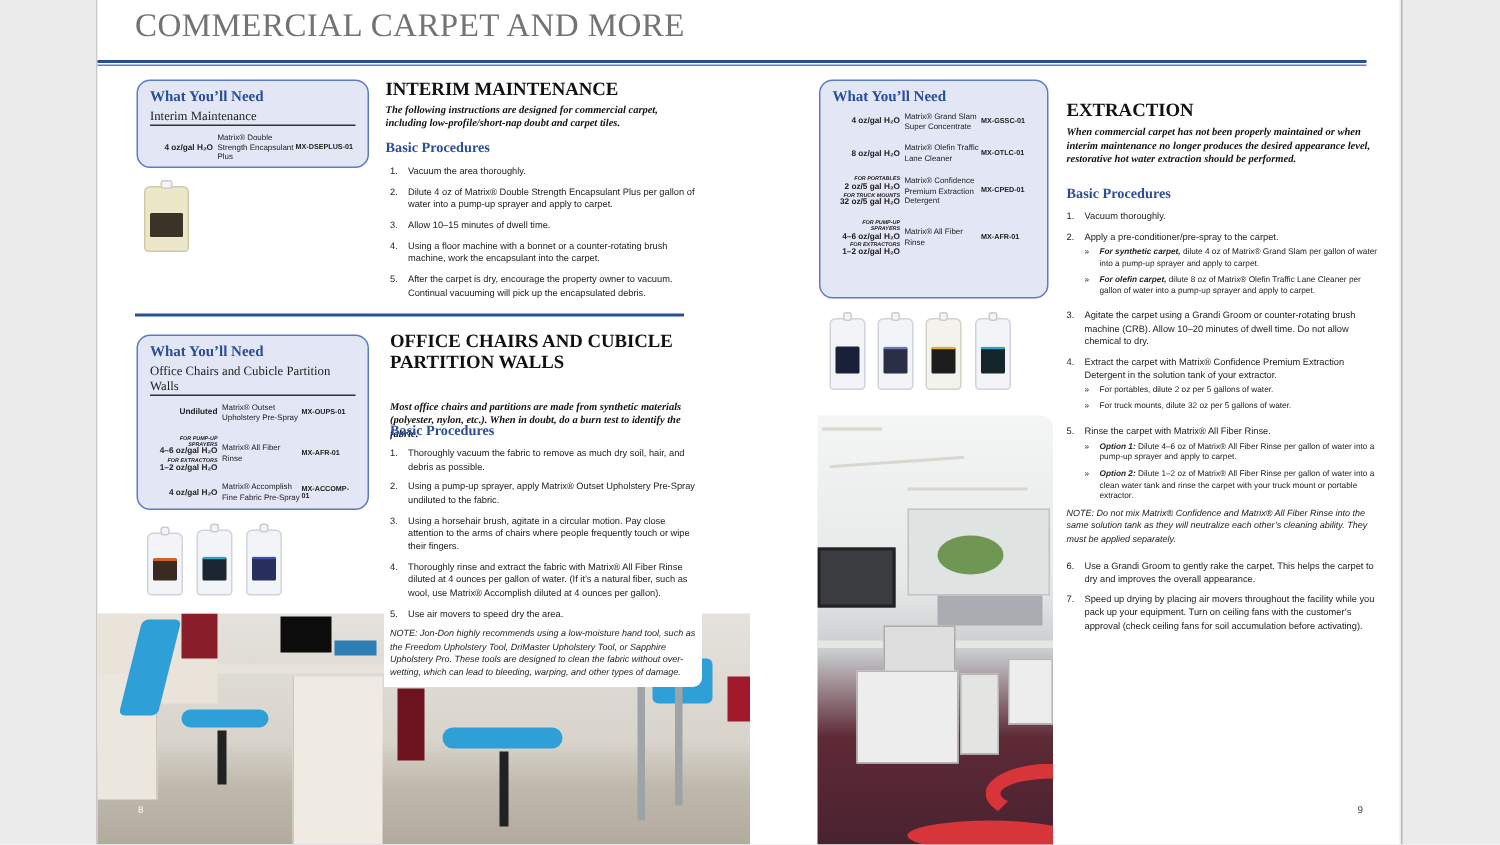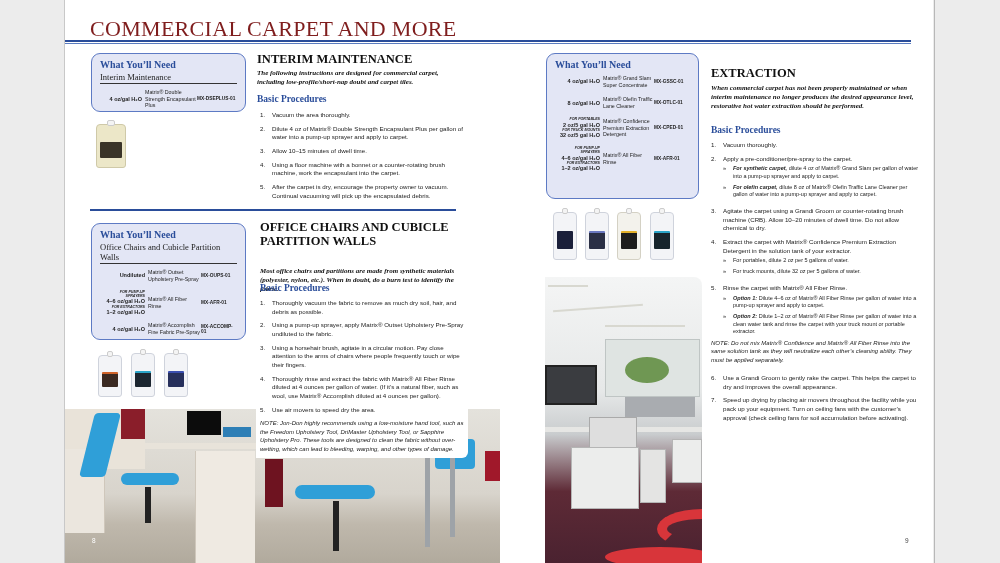--- a/index.html
+++ b/index.html
@@ -3,21 +3,21 @@
 <meta charset="utf-8">
 <style>
   * { box-sizing: border-box; margin: 0; padding: 0; }
   html, body { width: 1000px; height: 563px; overflow: hidden; background: #ececec; }
   body { position: relative; font-family: "Liberation Sans", sans-serif; color: #222; }
 
   .spread { position: absolute; left: 65px; top: 0; width: 868px; height: 563px; background: #fff; }
   .spine { position: absolute; left: 934px; top: 0; width: 1px; height: 563px; background: #b8b8b8; }
   .leftedge { position: absolute; left: 64px; top: 0; width: 1px; height: 563px; background: #c8c8c8; }
 
-  .main-title { position: absolute; left: 90px; top: 16px; font-family: "Liberation Serif", serif; font-size: 22px; color: #7f1d1d; letter-spacing: 0.3px; }
+  .main-title { position: absolute; left: 90px; top: 4px; font-family: "Liberation Serif", serif; font-size: 22px; color: #737373; letter-spacing: 0.3px; }
   .rule-top { position: absolute; left: 65px; top: 40px; width: 846px; height: 2px; background: #2a4d9a; }
   .rule-bot { position: absolute; left: 65px; top: 43px; width: 846px; height: 1px; background: #5a7cc0; }
 
   .need-box { position: absolute; background: #e3e6f5; border: 1.5px solid #5d7ac4; border-radius: 9px; padding: 5px 8px; }
   .need-title { font-family: "Liberation Serif", serif; font-weight: bold; font-size: 10px; color: #2a4d9a; }
   .need-sub { font-family: "Liberation Serif", serif; font-size: 8.5px; color: #222; border-bottom: 1px solid #333; padding-bottom: 1px; margin-top: 2px; }
   .need-row { display: flex; align-items: center; font-size: 5px; margin-top: 4px; }
   .need-row .dil { width: 58px; text-align: right; font-weight: bold; font-size: 5.5px; padding-right: 3px; line-height: 1.15; }
   .need-row .dil .tiny { display: block; font-size: 3.6px; font-style: italic; font-weight: bold; }
   .need-row .prod { flex: 1; font-size: 5.3px; line-height: 1.25; }

